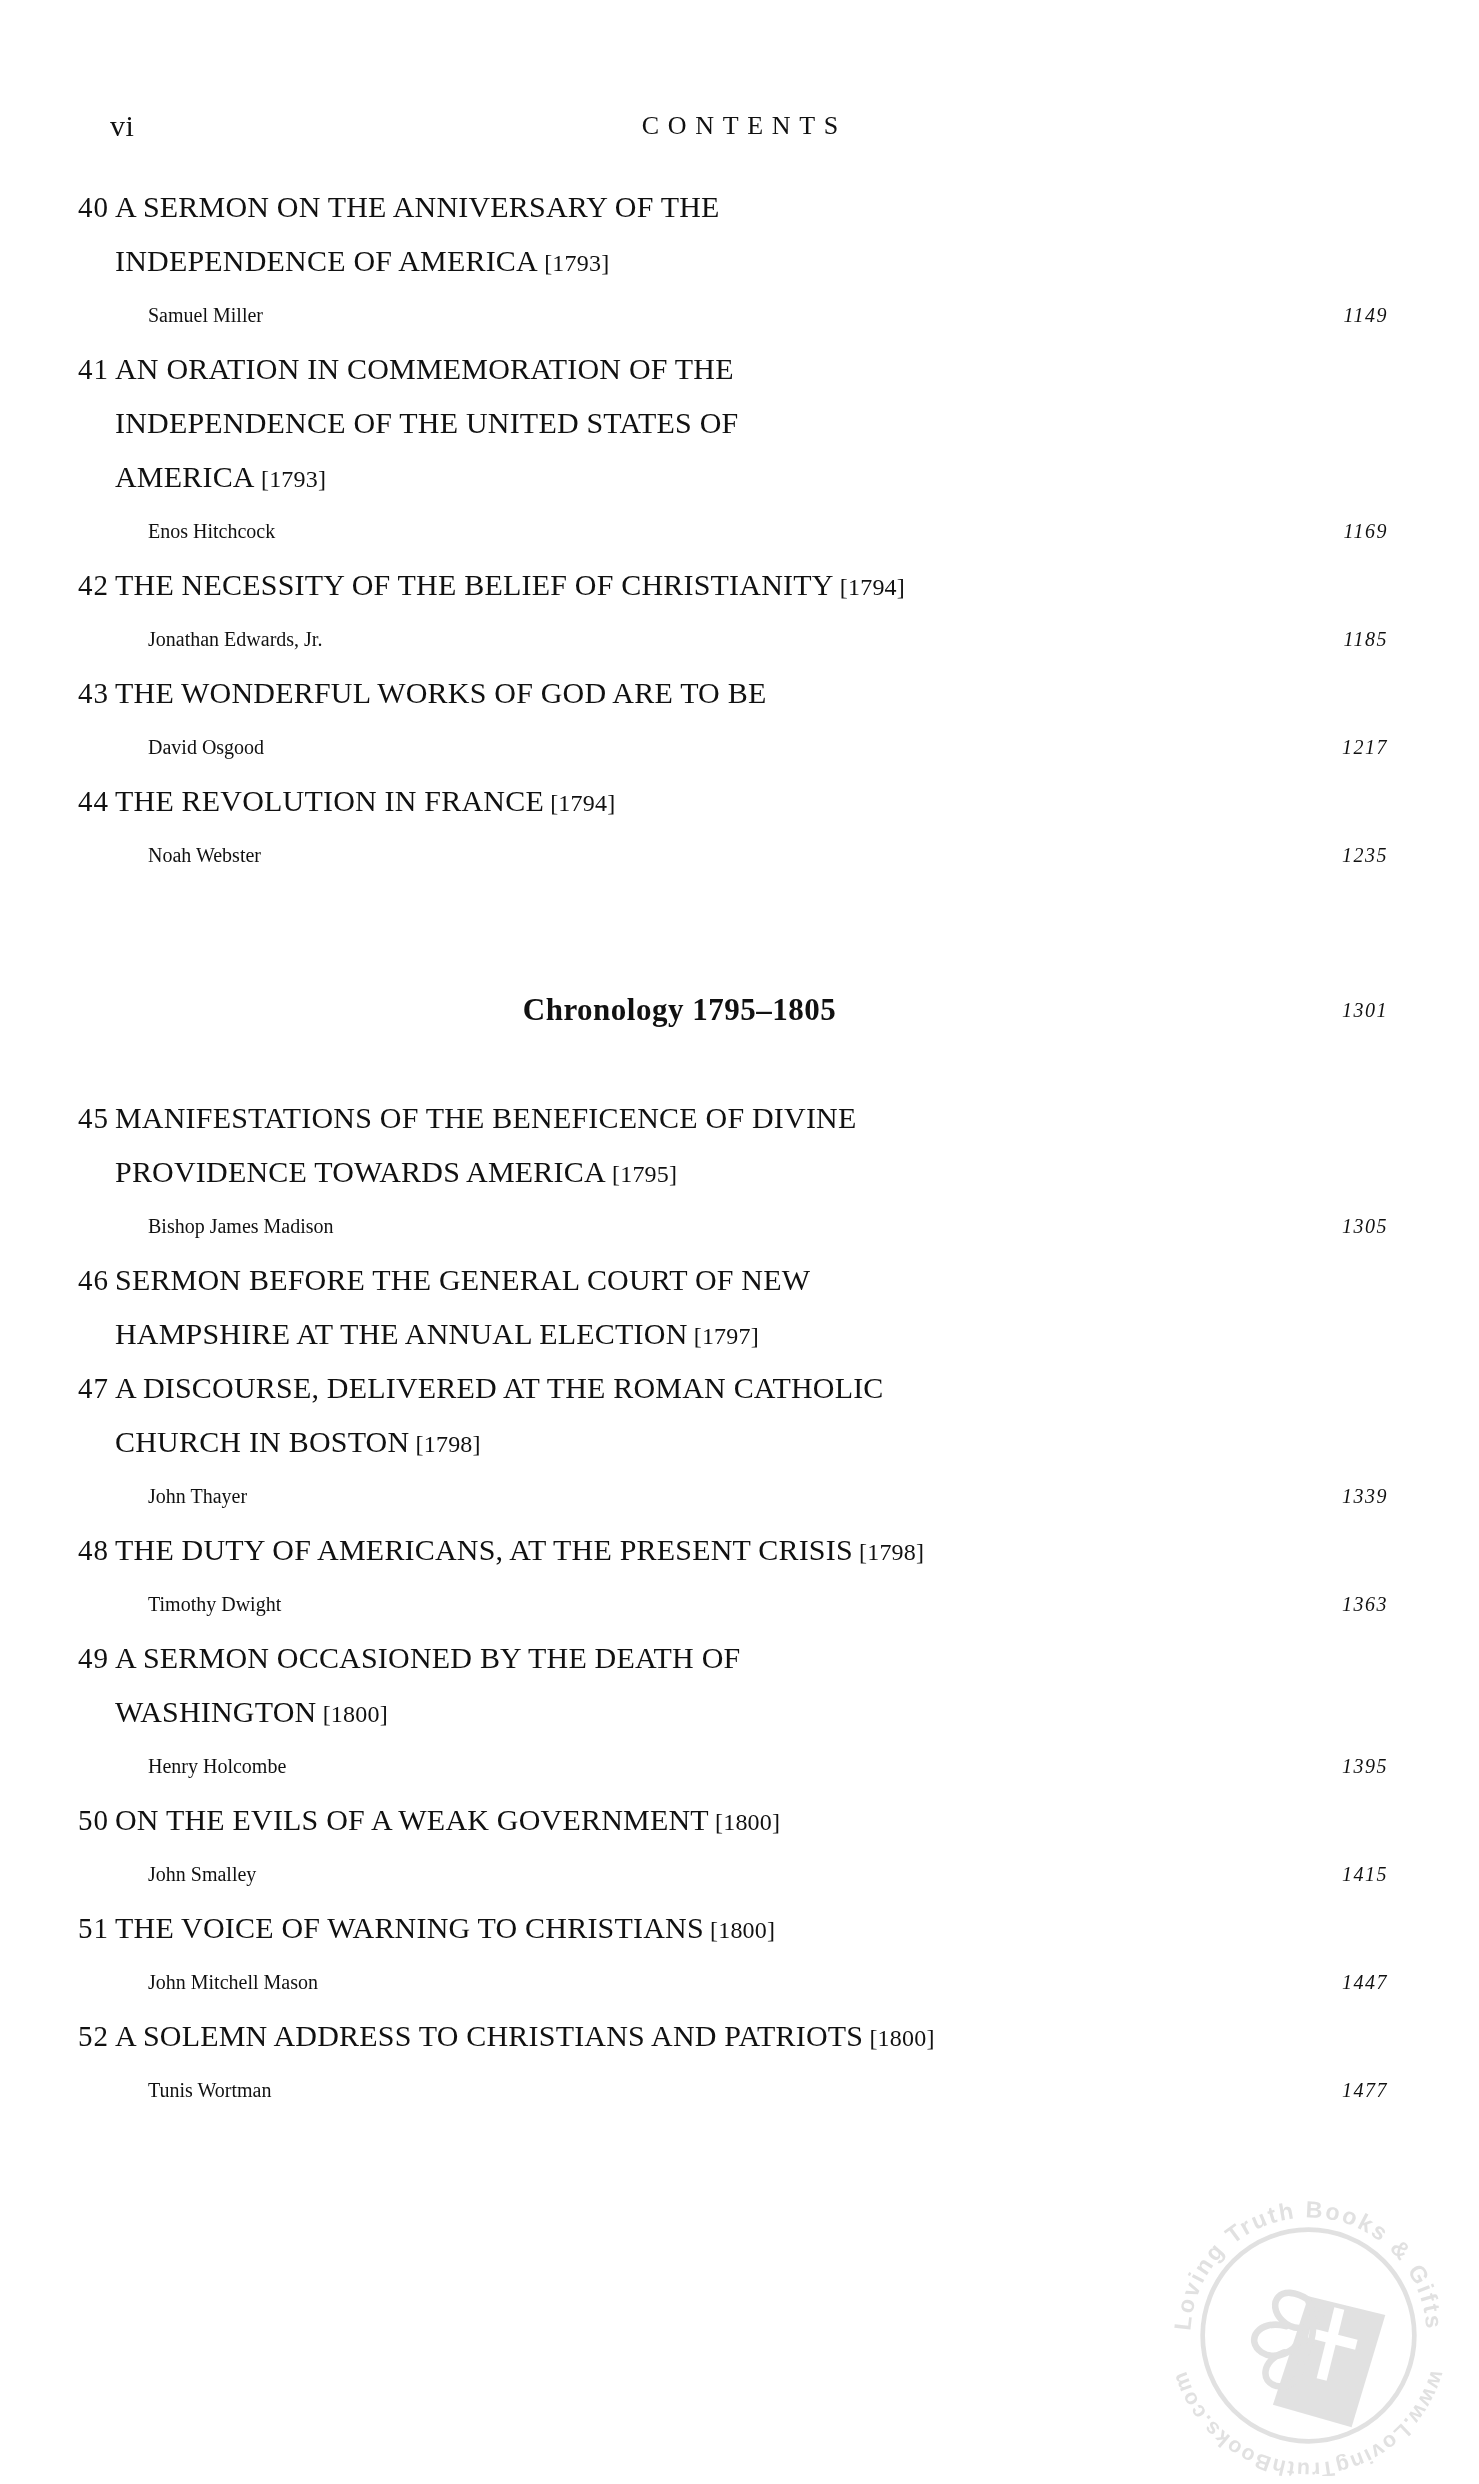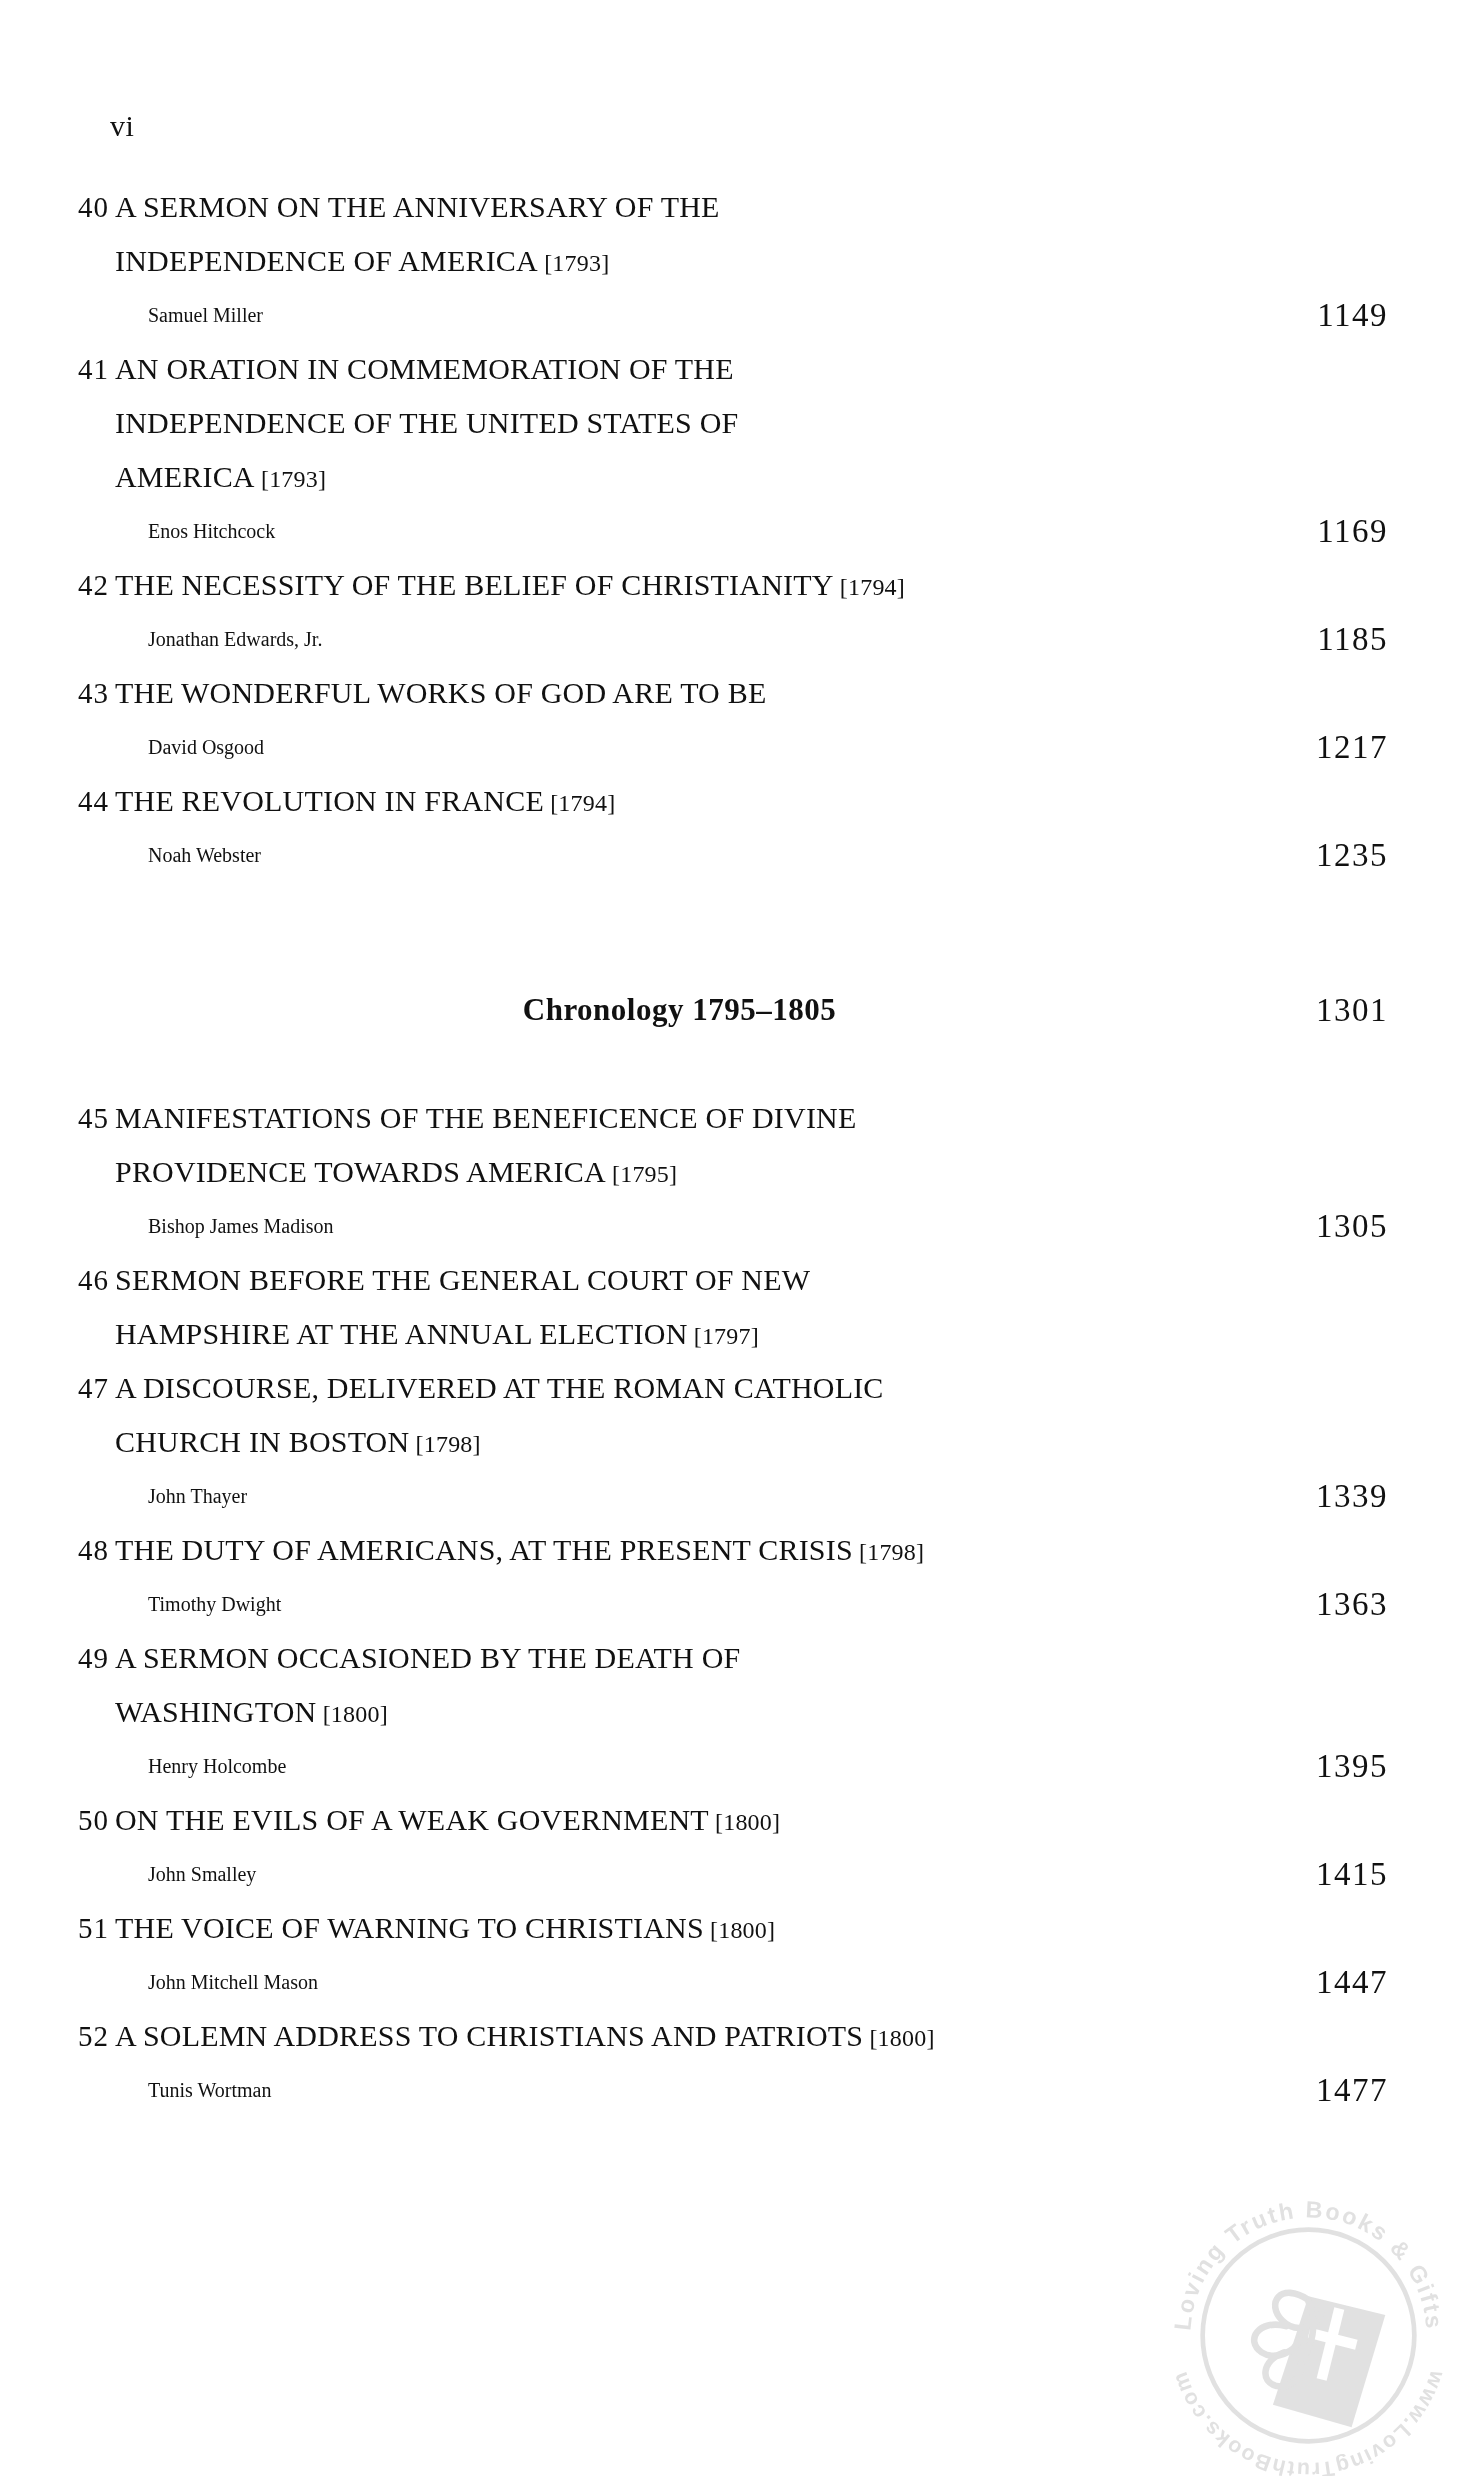--- a/index.html
+++ b/index.html
@@ -87,22 +87,23 @@
     position: absolute;
     left: 148px;
     font-size: 20px;
   }
 
   .pageno {
     position: absolute;
     left: 1145px;
     width: 243px;
     text-align: right;
-    font-size: 33px;
+    font-size: 20px;
     letter-spacing: 1.5px;
+    font-style: italic;
   }
 
   
   .chronology {
     position: relative;
     height: 54px;
     line-height: 54px;
     margin-top: 101px;
     margin-bottom: 54px;
     white-space: nowrap;
@@ -128,20 +129,21 @@
     pointer-events: none;
   }
 </style>
 </head>
 <body>
 
 <div id="page">
 
   <div class="running-head">
     <div class="folio">vi</div>
+    <div class="head-title">CONTENTS</div>
   </div>
 
   <div class="contents" id="contents-root">
       <div class="entry">
         <div class="line">
           <span class="num">40</span>
           <span class="title">A SERMON ON THE ANNIVERSARY OF THE</span>
         </div>
         <div class="line">
           <span class="title">INDEPENDENCE OF AMERICA<span class="yr"> [1793]</span></span>

